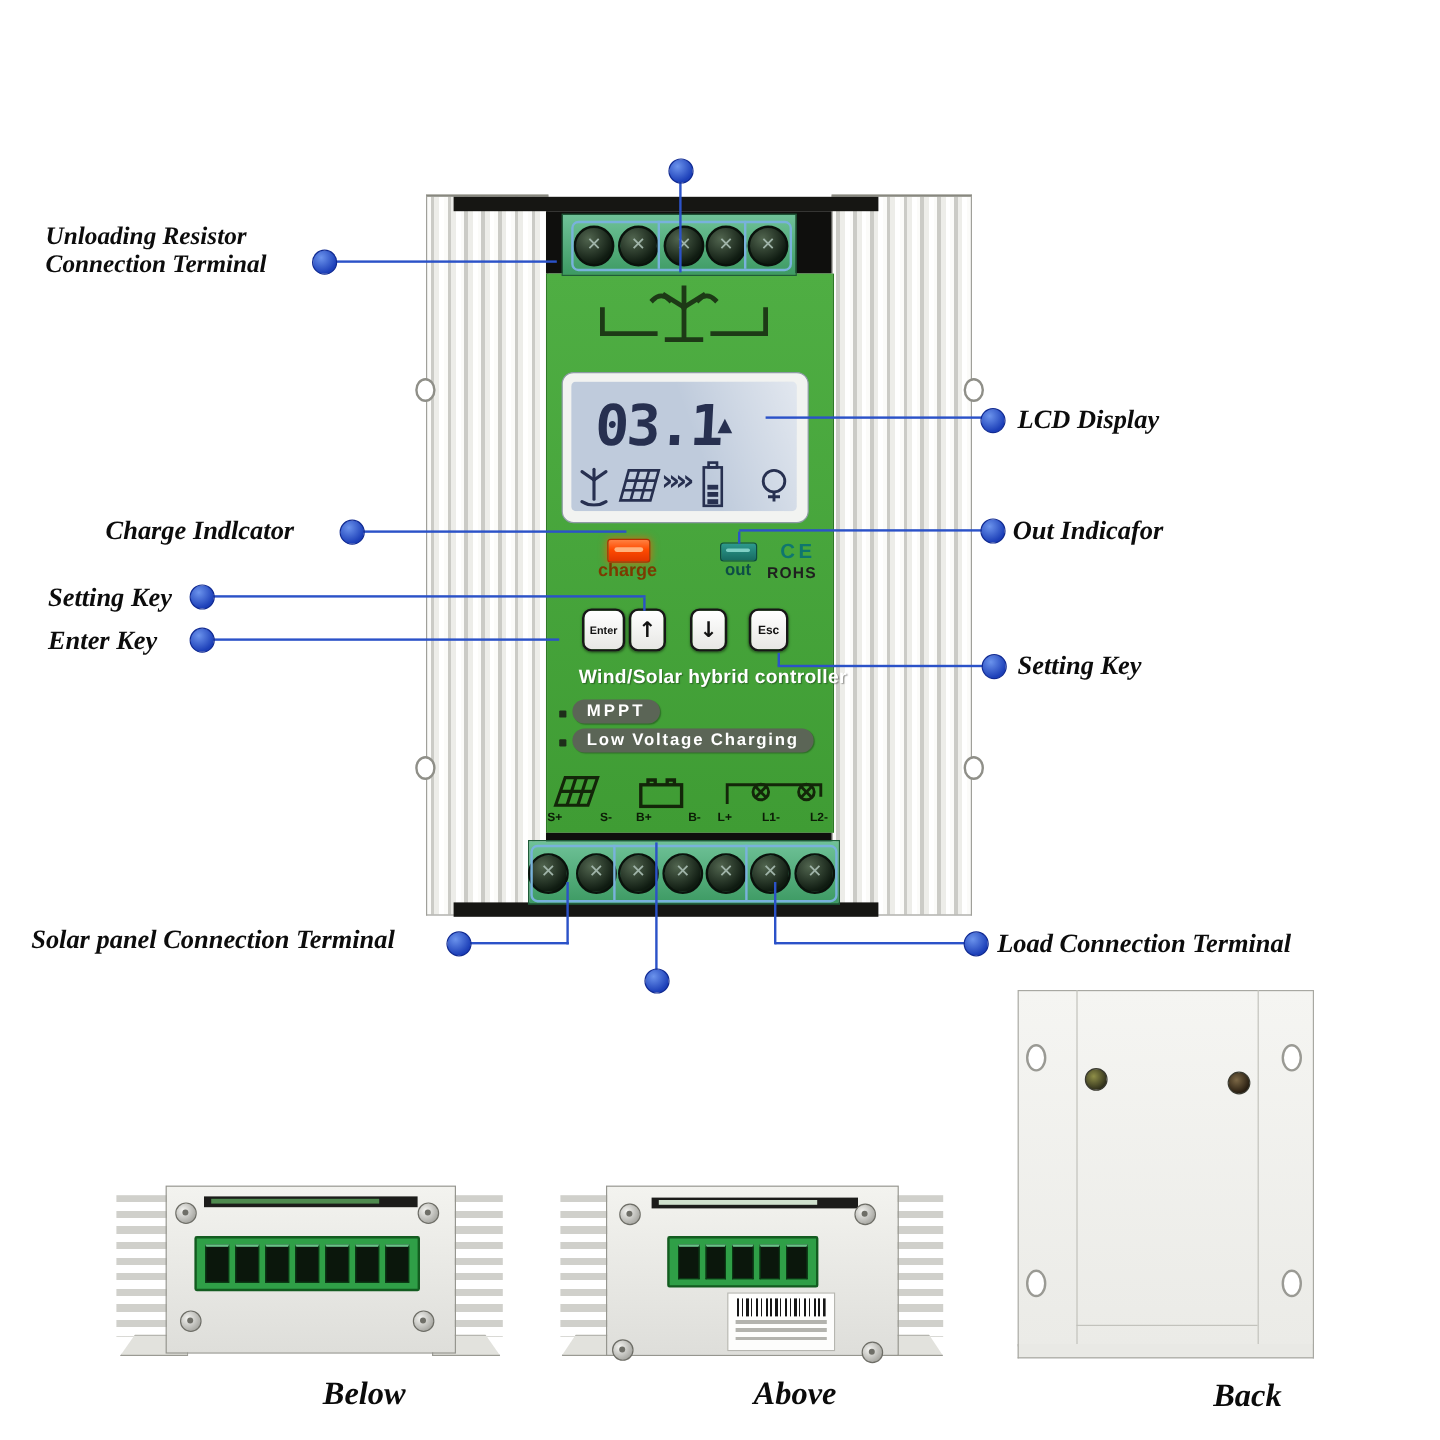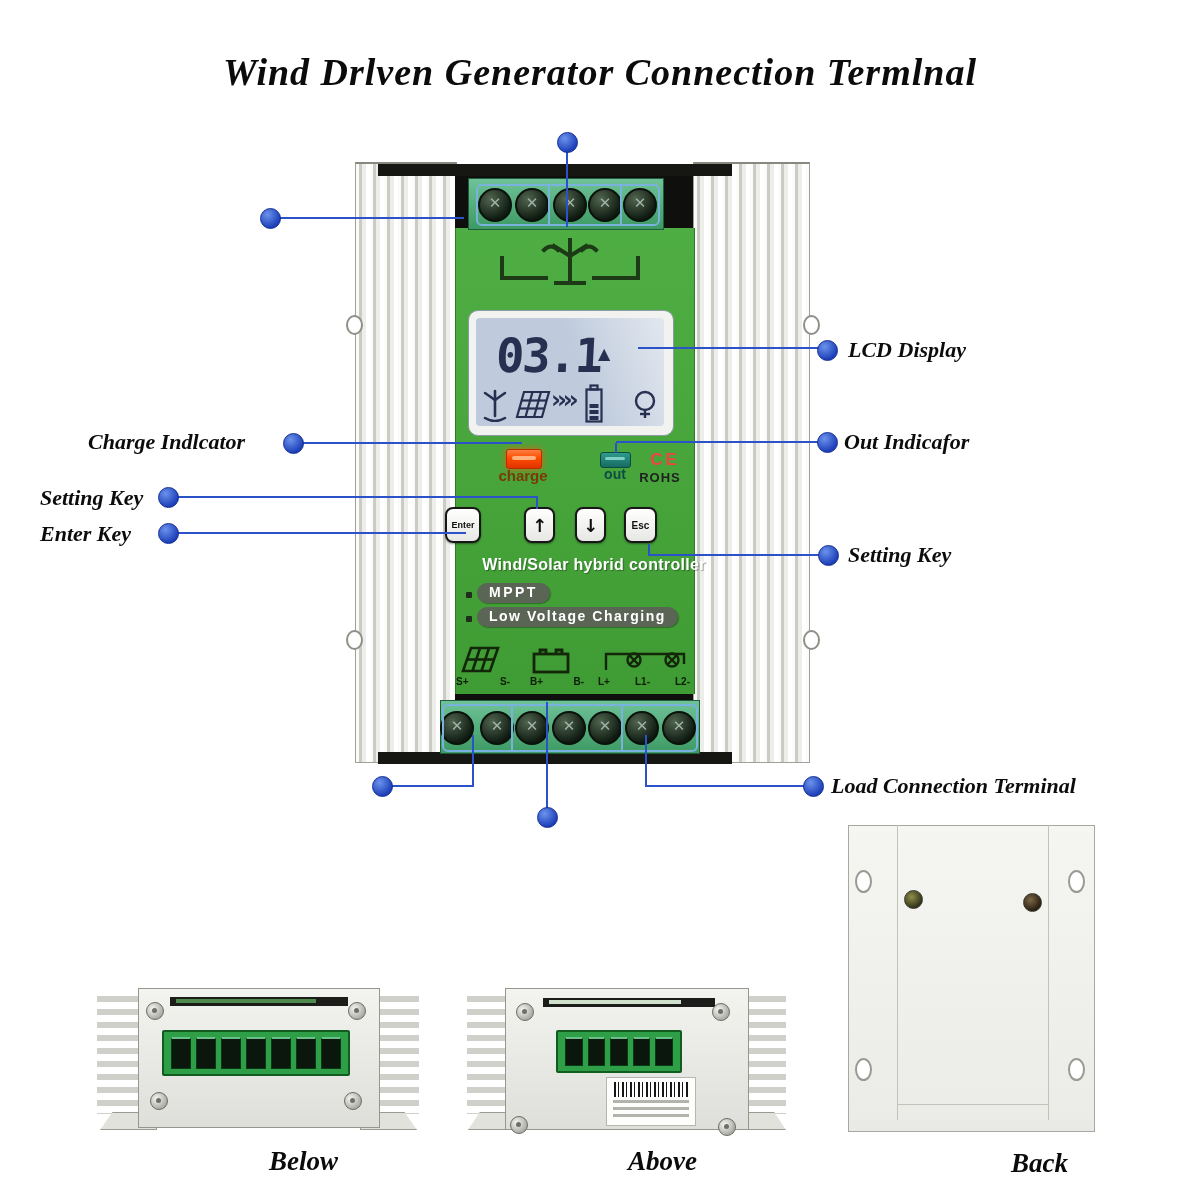--- a/index.html
+++ b/index.html
@@ -90,21 +90,20 @@
         background:linear-gradient(180deg,#f5f5f2,#ebebe7);border:1px solid #a8a8a2;}
   .pline{position:absolute;background:#c2c2bc;z-index:2;}
   .oval{position:absolute;width:13px;height:19px;border-radius:50%;background:#fff;border:2px solid #9a9a94;z-index:3;}
   .bscrew{position:absolute;width:17px;height:17px;border-radius:50%;border:1px solid #3a3a30;z-index:3;}
 </style>
 </head>
 <body>
 
 <div class="canvas">
 
-  <div class="ttl">Wind Drlven Generator Connection Termlnal</div>
 
   <div class="fins" style="left:355px;width:100px;"></div>
   <div class="fins" style="left:693px;width:115px;"></div>
   <div class="notch" style="left:346px;top:315px;"></div>
   <div class="notch" style="left:346px;top:630px;"></div>
   <div class="notch" style="left:803px;top:315px;"></div>
   <div class="notch" style="left:803px;top:630px;"></div>
   <div class="bar" style="top:164px;"></div>
   <div class="bar" style="top:752px;"></div>
 
@@ -174,24 +173,24 @@
       <circle cx="15" cy="13" r="9"></circle>
       <path d="M15,22 V30"></path>
         <path d="M10,26 H20"></path>
     </g>
   </svg>
 
   <div class="led-charge"></div>
   <div class="ind-lbl" style="left:492px;top:467px;width:62px;font-size:15px;color:#7c3a00;">charge</div>
   <div class="led-out"></div>
   <div class="ind-lbl" style="left:597px;top:466px;width:36px;font-size:14px;color:#0d4d46;">out</div>
-  <div class="ind-lbl" style="left:645px;top:450px;width:40px;font-size:17px;color:#ef4444;letter-spacing:3px;">CE</div>
+  <div class="ind-lbl" style="left:645px;top:450px;width:40px;font-size:17px;color:#0f766e;letter-spacing:3px;">CE</div>
   <div class="ind-lbl" style="left:633px;top:470px;width:54px;font-size:13px;color:#1f1f1f;letter-spacing:1px;">ROHS</div>
 
-  <div class="btn" style="left:445px;width:36px;font:bold 9px 'Liberation Sans',sans-serif;text-align:right;">Enter</div>
+  <div class="btn" style="left:485px;width:36px;font:bold 9px 'Liberation Sans',sans-serif;text-align:right;">Enter</div>
   <div class="btn" style="left:524px;width:31px;font:bold 18px 'DejaVu Sans',sans-serif;">↑</div>
   <div class="btn" style="left:575px;width:31px;font:bold 18px 'DejaVu Sans',sans-serif;">↓</div>
   <div class="btn" style="left:624px;width:33px;font:bold 10px 'Liberation Sans',sans-serif;">Esc</div>
 
   <div class="prodname">Wind/Solar hybrid controller</div>
   <div class="bullet" style="left:466px;top:592px;"></div>
   <div class="pill" style="left:477px;top:583px;letter-spacing:2.5px;">MPPT</div>
   <div class="bullet" style="left:466px;top:616px;"></div>
   <div class="pill" style="left:477px;top:607px;">Low Voltage Charging</div>
 
@@ -279,23 +278,28 @@
   <div class="ln" style="left:390px;top:785px;width:84px;height:2px;"></div>
   <div class="ln" style="left:472px;top:735px;width:2px;height:52px;"></div>
 
   <div class="dot" style="left:537px;top:807px;"></div>
   <div class="ln" style="left:546px;top:702px;width:2px;height:107px;"></div>
 
   <div class="dot" style="left:803px;top:776px;"></div>
   <div class="ln" style="left:646px;top:785px;width:159px;height:2px;"></div>
   <div class="ln" style="left:645px;top:735px;width:2px;height:52px;"></div>
 
+  <div class="lbl2" style="left:38px;top:184px;">
+    <div>Unloading Resistor</div>
+    <div>Connection Terminal</div>
+  </div>
   <div class="lbl" style="left:88px;top:429px;">Charge Indlcator</div>
   <div class="lbl" style="left:40px;top:485px;">Setting Key</div>
   <div class="lbl" style="left:40px;top:521px;">Enter Key</div>
+  <div class="lbl" style="left:26px;top:770px;">Solar panel Connection Terminal</div>
   <div class="lbl" style="left:848px;top:337px;">LCD Display</div>
   <div class="lbl" style="left:844px;top:429px;">Out Indicafor</div>
   <div class="lbl" style="left:848px;top:542px;">Setting Key</div>
   <div class="lbl" style="left:831px;top:773px;">Load Connection Terminal</div>
 
   <div class="comb" style="left:97px;width:43px;"></div>
   <div class="comb" style="left:376px;width:43px;"></div>
   <div class="foot" style="left:100px;top:1112px;width:55px;clip-path:polygon(0 100%,22% 0,100% 0,100% 100%);"></div>
   <div class="foot" style="left:360px;top:1112px;width:55px;clip-path:polygon(0 0,78% 0,100% 100%,0 100%);"></div>
   <div class="vbody" style="left:138px;top:988px;width:240px;height:138px;"></div>

